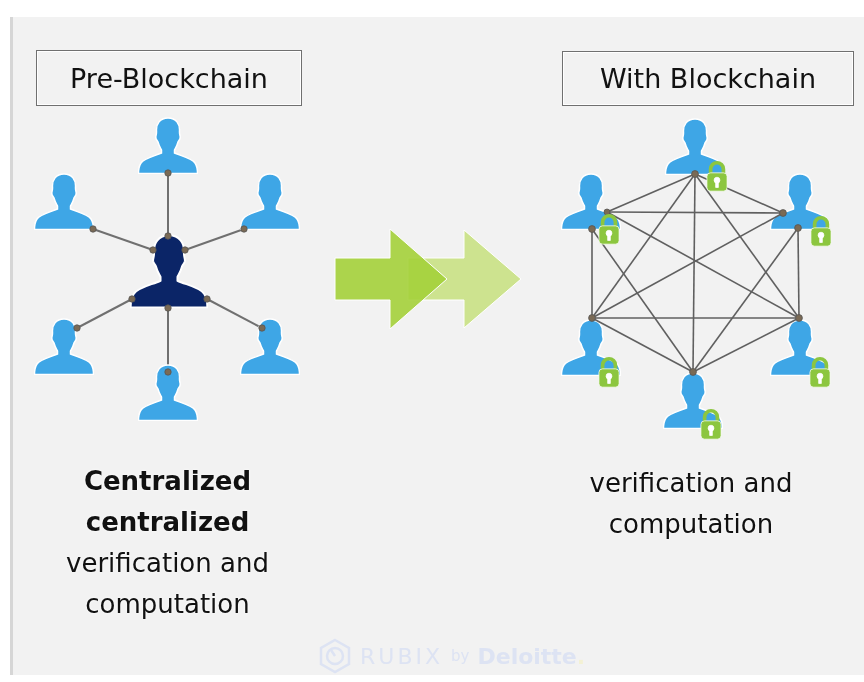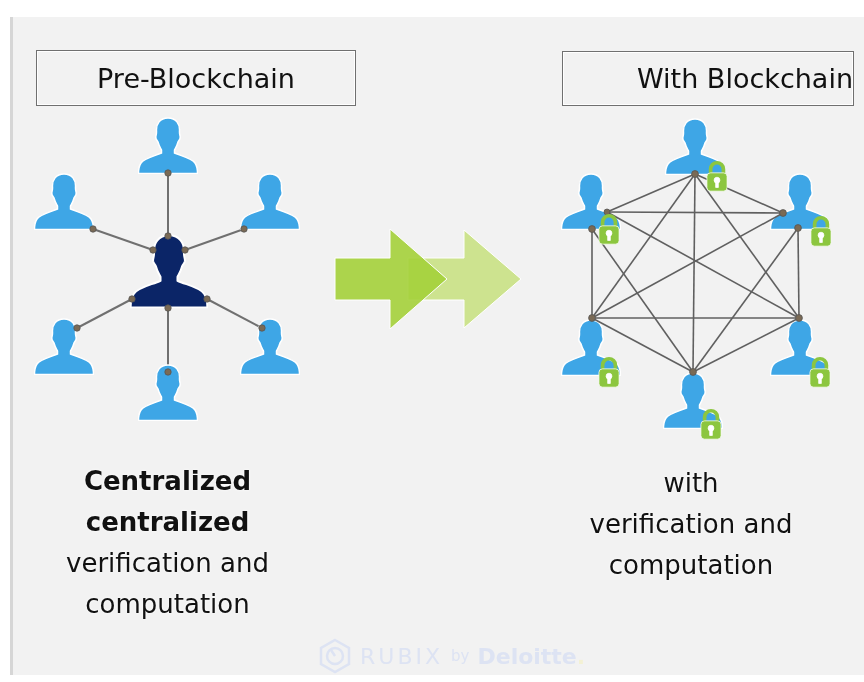--- a/index.html
+++ b/index.html
@@ -16,22 +16,22 @@
     }
     .title-box {
       position: absolute;
       border: 1.5px solid #707070;
       background: #f2f2f2;
       box-sizing: border-box;
       display: flex; align-items: center; justify-content: center;
       font-size: 27px; color: #111; letter-spacing: 0px;
       box-shadow: 0 0 0 1px #fff inset;
     }
-    #title-left { left: 36px; top: 50px; width: 320px; height: 56px; }
-    #title-right { left: 562px; top: 51px; width: 292px; height: 55px; justify-content: flex-end; }
+    #title-left { left: 36px; top: 50px; width: 266px; height: 56px; }
+    #title-right { left: 562px; top: 51px; width: 292px; height: 55px; }
     svg.diagram { position: absolute; left: 0; top: 0; }
     .caption {
       position: absolute; text-align: center; color: #111;
       font-size: 26px; line-height: 41px;
       text-shadow: 0 0 3px #fff;
     }
     .caption .b { font-weight: bold; }
     #caption-left { left: 40px; top: 461px; width: 255px; }
     #caption-right { left: 546px; top: 463px; width: 290px; }
     .watermark {
@@ -177,21 +177,20 @@
 </svg>
 
 <div class="caption" id="caption-left">
   <div class="b">Centralized</div>
   <div class="b">centralized</div>
   <div>verification and</div>
   <div>computation</div>
 </div>
 
 <div class="caption" id="caption-right">
-  <div>with</div>
   <div>verification and</div>
   <div>computation</div>
 </div>
 
 <div class="watermark">
   <svg width="34" height="36" viewBox="0 0 34 36">
     <polygon points="17,2 31,10 31,26 17,34 3,26 3,10" fill="none" stroke="#dde3f3" stroke-width="2.5"></polygon>
     <circle cx="17" cy="18" r="8" fill="none" stroke="#dde3f3" stroke-width="2.5"></circle>
     <line x1="17" y1="18" x2="13" y2="12" stroke="#dde3f3" stroke-width="2.5"></line>
   </svg>

